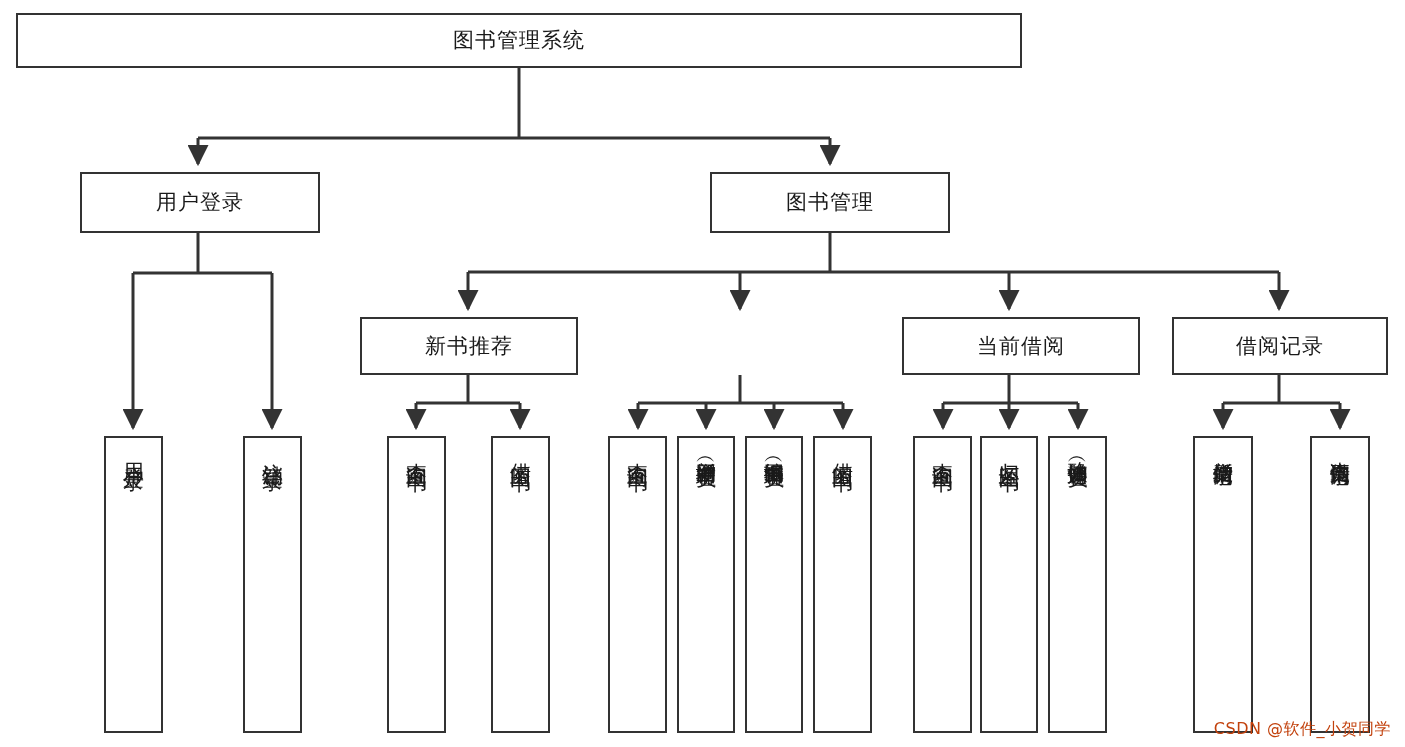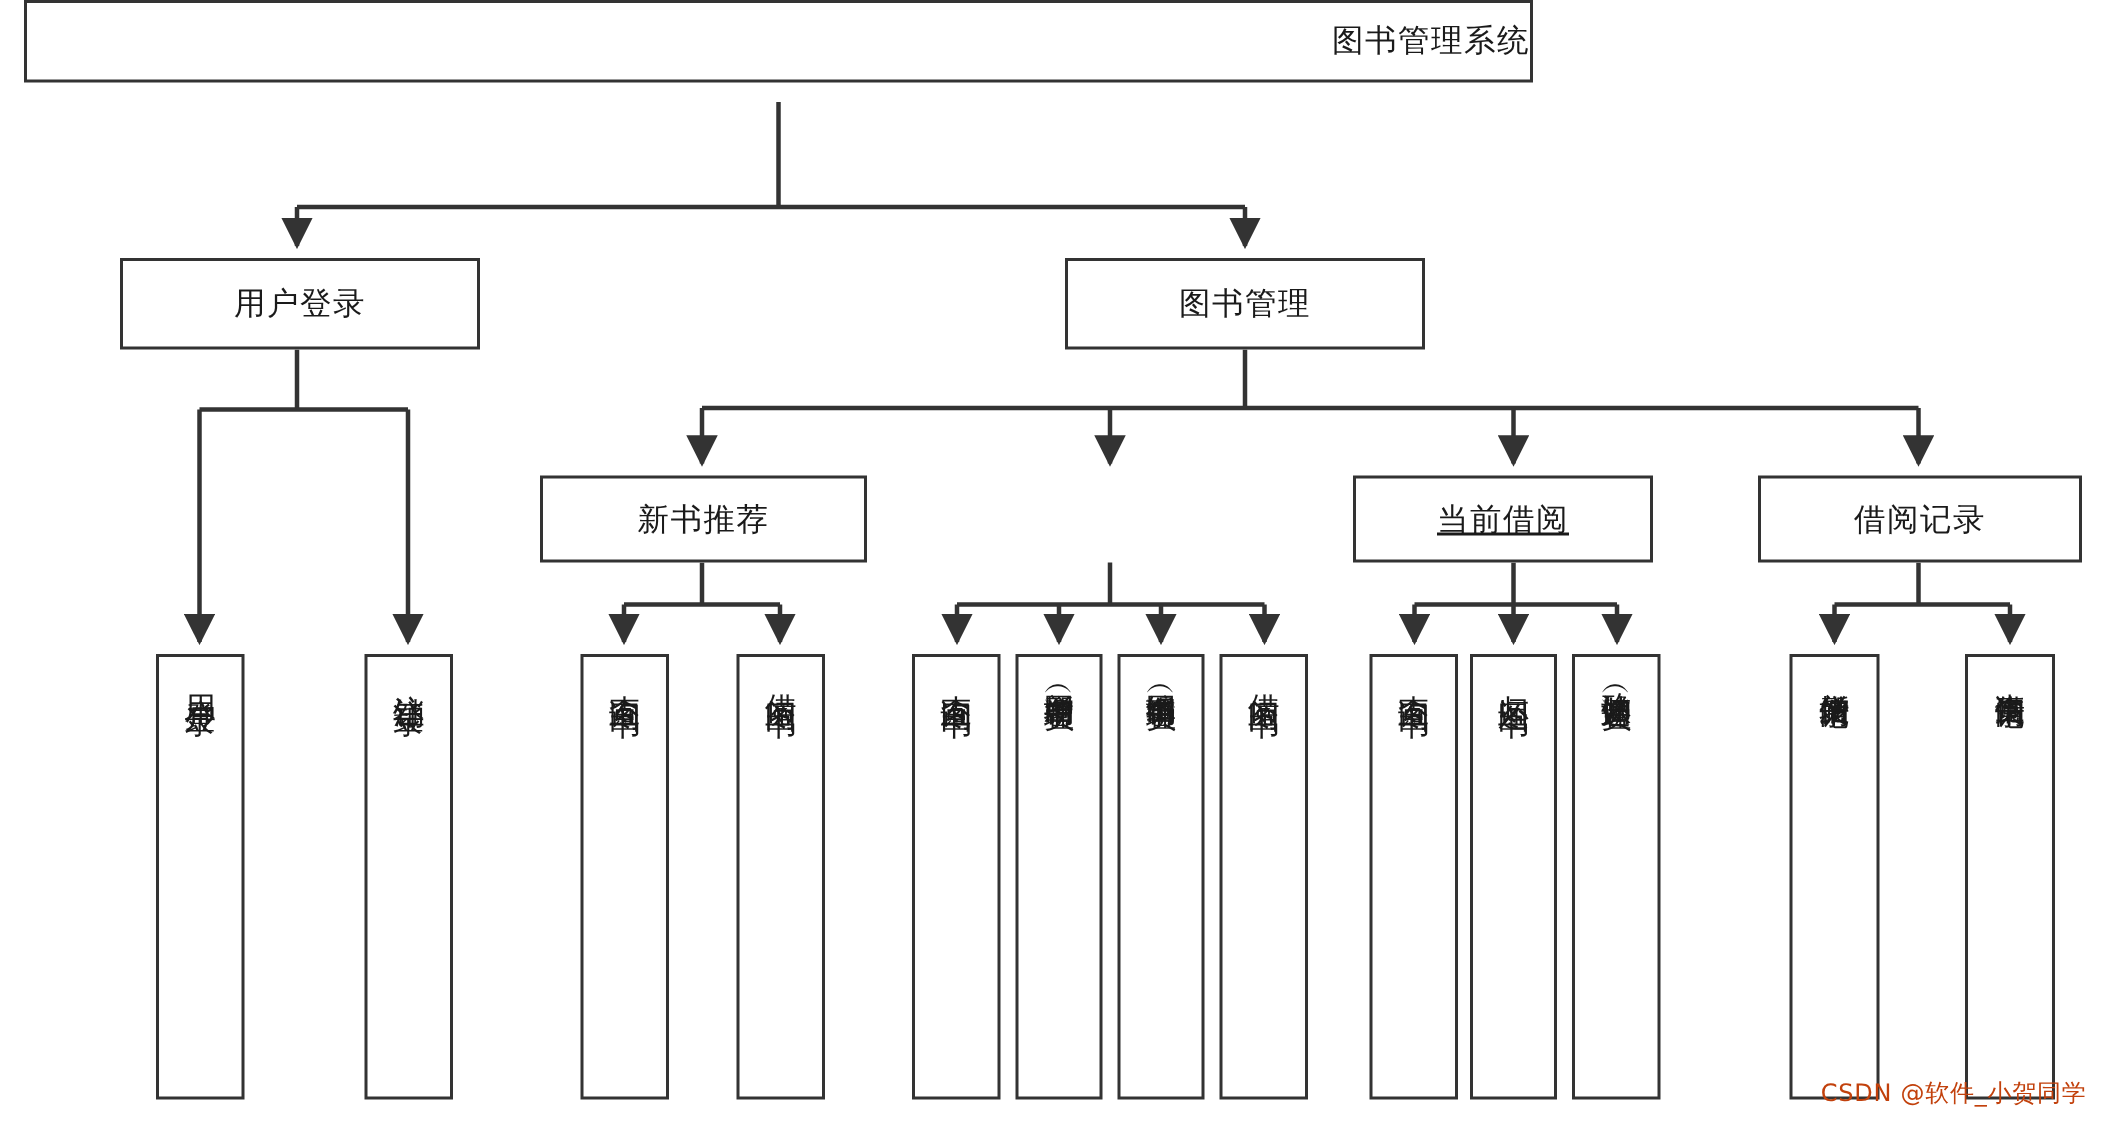--- a/index.html
+++ b/index.html
@@ -119,35 +119,35 @@
       <path d="M 1009 403 L 1009 428" marker-end="url(#arrow)"></path>
       <path d="M 1078 403 L 1078 428" marker-end="url(#arrow)"></path>
 
       <path d="M 1279 375 L 1279 403"></path>
       <path d="M 1223 403 L 1340 403"></path>
       <path d="M 1223 403 L 1223 428" marker-end="url(#arrow)"></path>
       <path d="M 1340 403 L 1340 428" marker-end="url(#arrow)"></path>
     </g>
   </svg>
 
-  <div class="node horiz" style="left:16px; top:0; width:1006px; height:55px;justify-content:flex-end;">
+  <div class="node horiz" style="left:16px; top:13px; width:1006px; height:55px;">
     <span class="label">图书管理系统</span>
   </div>
 
   <div class="node horiz" style="left:80px; top:172px; width:240px; height:61px;">
     <span class="label">用户登录</span>
   </div>
   <div class="node horiz" style="left:360px; top:317px; width:218px; height:58px;">
     <span class="label">新书推荐</span>
   </div>
 
   <div class="node horiz" style="left:710px; top:172px; width:240px; height:61px;">
     <span class="label">图书管理</span>
   </div>
-  <div class="node horiz" style="left:902px; top:317px; width:200px; height:58px;text-decoration:underline;">
+  <div class="node horiz" style="left:902px; top:317px; width:238px; height:58px;">
     <span class="label">当前借阅</span>
   </div>
   <div class="node horiz" style="left:1172px; top:317px; width:216px; height:58px;">
     <span class="label">借阅记录</span>
   </div>
 
   <div class="node vert" style="left:104px; top:436px; width:59px; height:297px;">
     <span class="label">用户登录</span>
   </div>
   <div class="node vert" style="left:243px; top:436px; width:59px; height:297px;">

